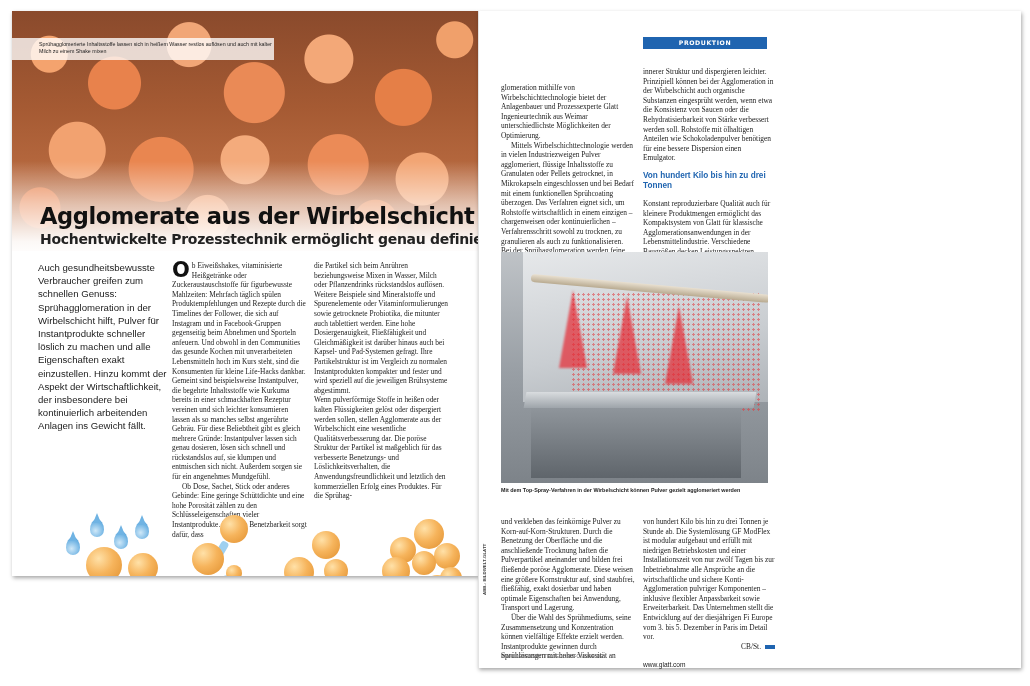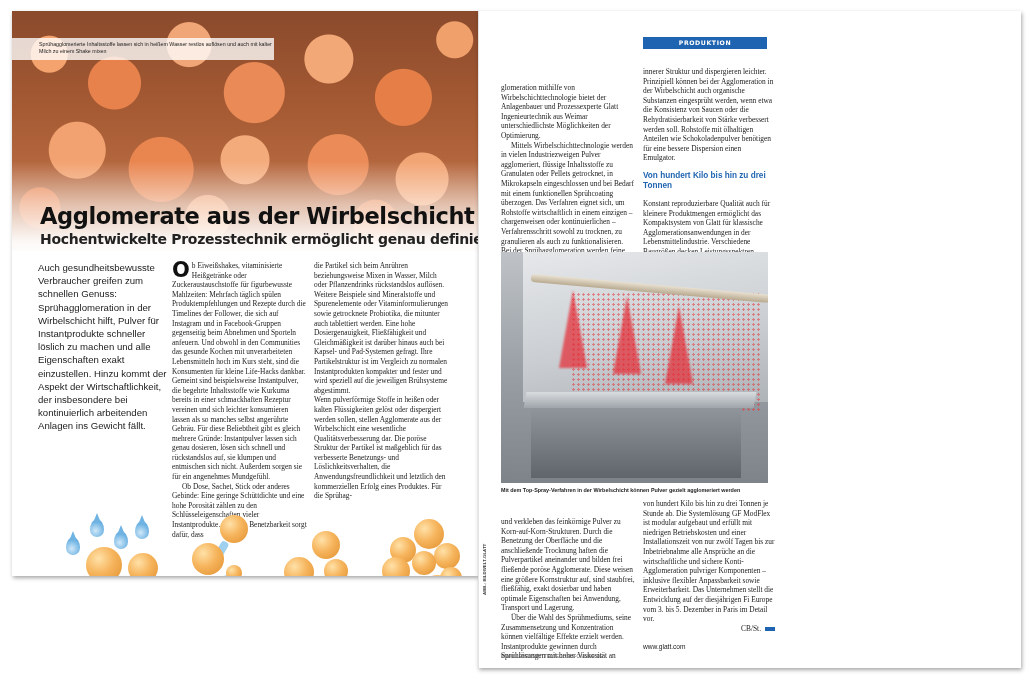--- a/index.html
+++ b/index.html
@@ -57,21 +57,21 @@
   .folio { position:absolute; left:13px; top:638px; font-family:"DejaVu Sans", sans-serif; font-weight:bold; font-size:12px; color:#14532d; }
   .folio-mag { position:absolute; left:33px; top:643px; font-family:"Liberation Sans", sans-serif; font-size:4.5px; letter-spacing:0.3px; color:#555; }
   .url-left { position:absolute; left:360px; top:643px; font-family:"Liberation Sans", sans-serif; font-size:4.5px; letter-spacing:0.3px; color:#555; }
 
   
   .section-tag { position:absolute; left:164px; top:26px; width:124px; height:12px; background:#1f64b0; color:#fff;
     font-family:"DejaVu Sans", sans-serif; font-weight:bold; font-size:6.2px; letter-spacing:0.6px; text-align:center; line-height:12px; }
   #colR1 { left:22px; top:72px; width:134px; }
   #colR2 { left:164px; top:56px; width:132px; }
   #colR3 { left:22px; top:506px; width:134px; }
-  #colR4 { left:164px; top:488px; width:132px; }
+  #colR4 { left:164px; top:506px; width:132px; }
   .photo { position:absolute; left:22px; top:241px; width:267px; height:231px; overflow:hidden;
     background:linear-gradient(180deg,#bfc3c7 0%, #9aa0a6 50%, #7d8389 100%); }
   .photo .wall { position:absolute; left:22px; top:0; width:245px; height:150px; background:linear-gradient(170deg,#e6e8ea 0%, #c9cdd1 60%, #aeb3b8 100%); }
   .photo .pipe { position:absolute; left:30px; top:22px; width:240px; height:8px; background:linear-gradient(180deg,#e8dfcf,#b8aa90); transform:rotate(5deg); transform-origin:left; border-radius:4px; }
   .photo .spray { position:absolute; width:0; height:0; border-left:14px solid transparent; border-right:14px solid transparent; border-bottom:78px solid rgba(230,40,50,0.7); filter:blur(1px); }
   .photo .dots { position:absolute; left:70px; top:40px; width:190px; height:120px;
     background-image:radial-gradient(#e23a3f 1px, transparent 1.4px); background-size:5px 5px; opacity:0.55; }
   .photo .tray { position:absolute; left:24px; top:140px; width:230px; height:16px; background:linear-gradient(180deg,#d9dcdf,#9ea4aa); transform:skewX(-10deg); }
   .photo .base { position:absolute; left:30px; top:156px; width:210px; height:70px; background:linear-gradient(180deg,#8f959b,#5f656b); }
   .photo-caption { position:absolute; left:22px; top:476px; font-family:"Liberation Sans", sans-serif; font-weight:bold; font-size:5.4px; color:#222; white-space:nowrap; }

